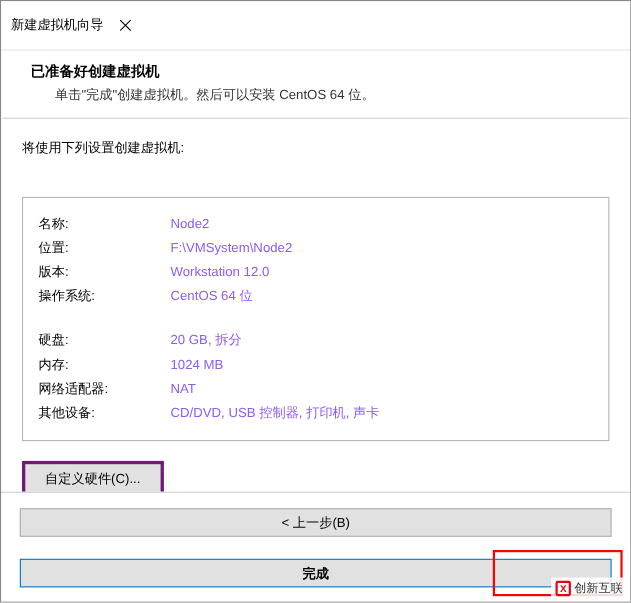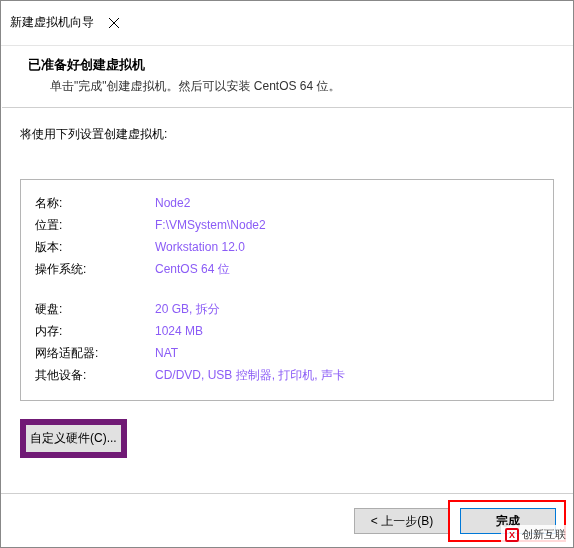--- a/index.html
+++ b/index.html
@@ -66,36 +66,37 @@
       font-size: 12px;
     }
     .row .k {
       width: 120px;
       color: #000;
     }
     .row .v { color: #8b5cf6; }
     .gap { height: 18px; }
     .custom-btn {
       margin-top: 18px;
-      padding: 5px 4px;
+      padding: 5px 18px;
       font-size: 12px;
       background: #e1e1e1;
-      border: 6px solid #701a75;
+      border: 3px solid #701a75;
       cursor: pointer;
       font-family: inherit;
     }
     .footer {
       position: absolute;
       bottom: 0; left: 0; right: 0;
       border-top: 1px solid #cfcfcf;
       padding: 14px 18px;
       display: flex;
       justify-content: flex-end;
-      gap: 10px;
+      gap: 20px;
       background: #fff;
+      flex-direction: column;
     }
     .footer button {
       min-width: 96px;
       height: 26px;
       font-size: 12px;
       border: 1px solid #adadad;
       background: #e1e1e1;
       cursor: pointer;
       font-family: inherit;
     }

